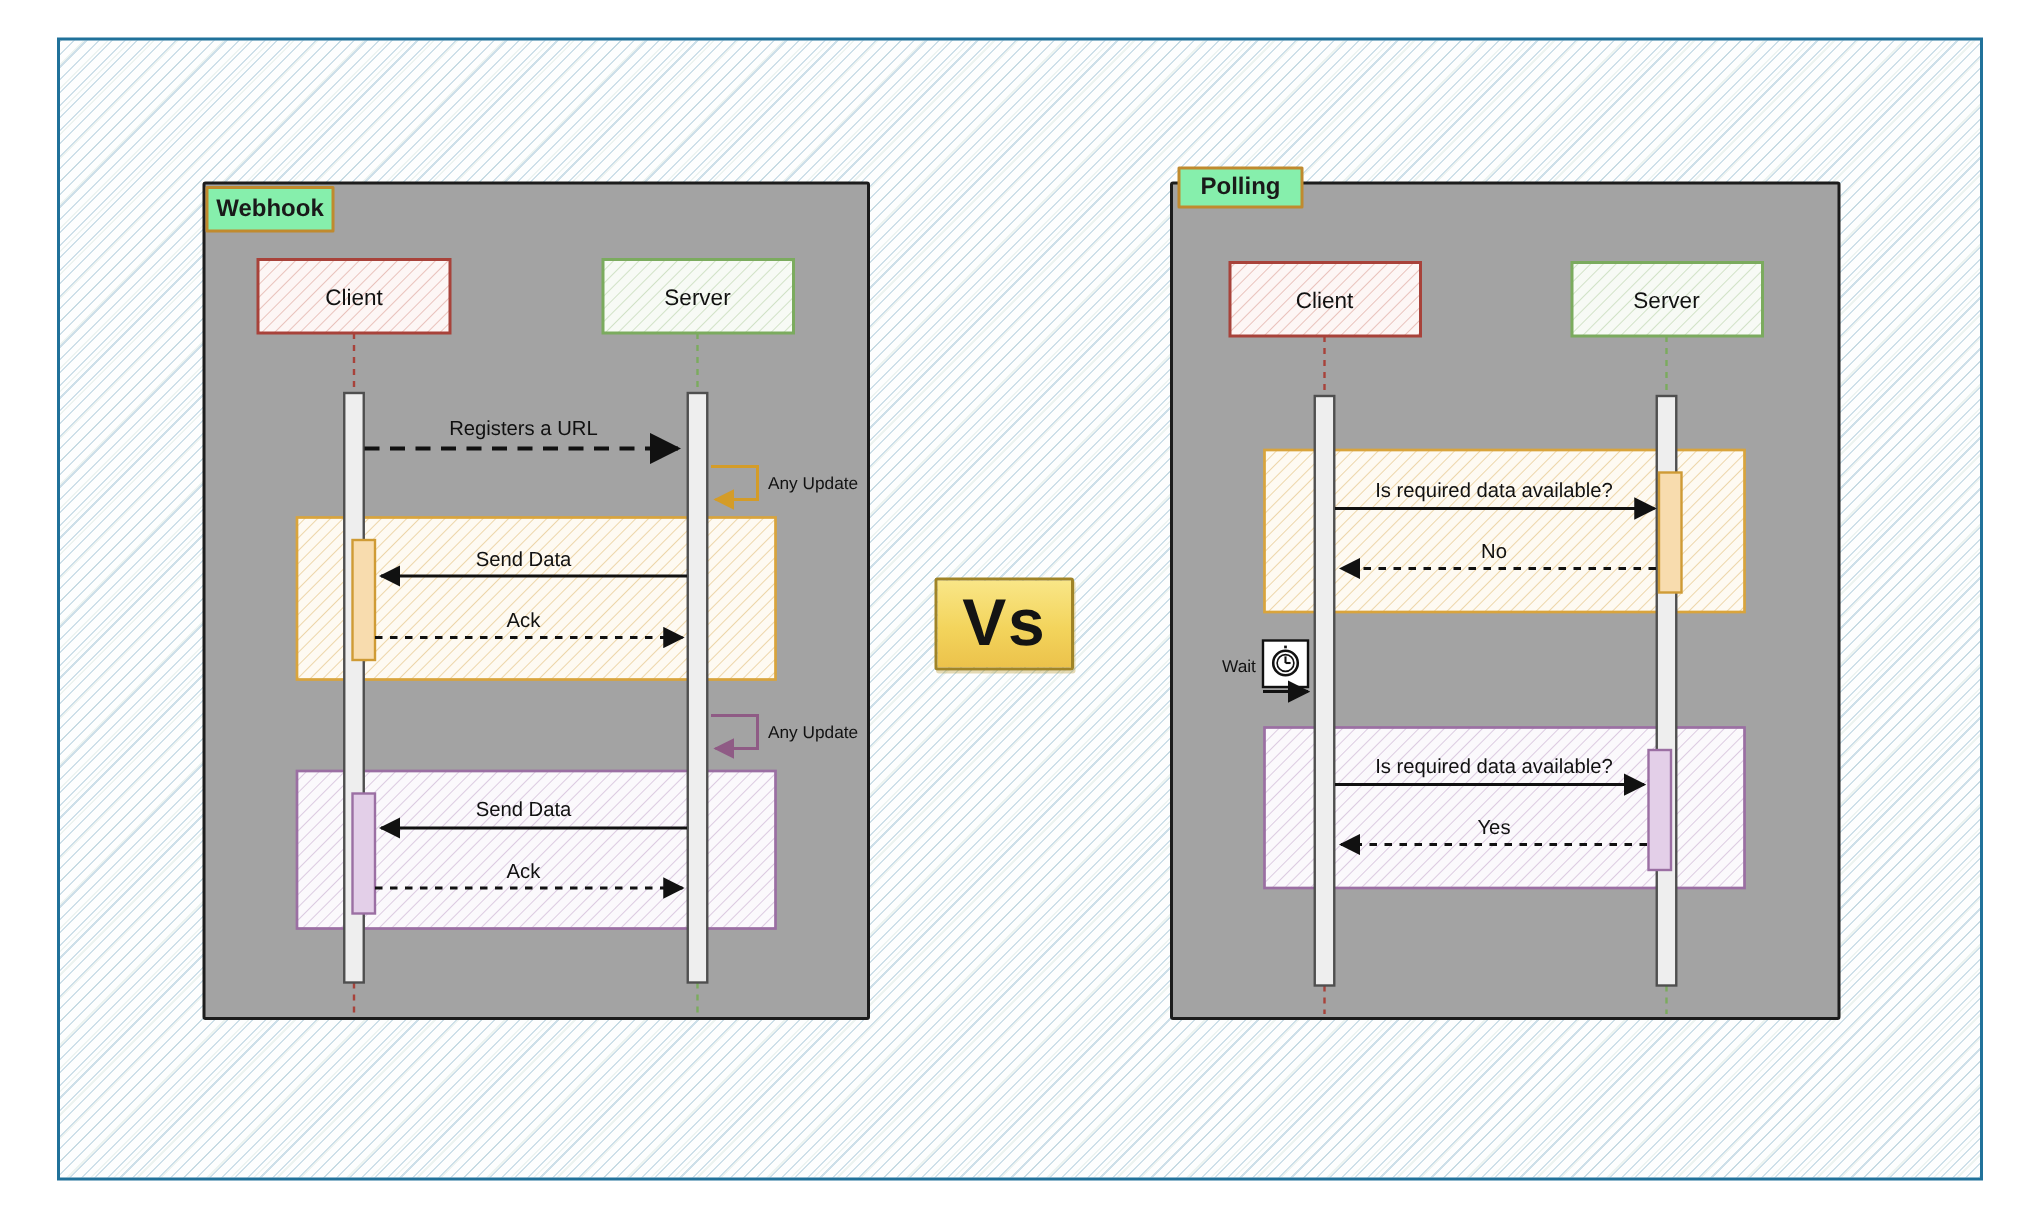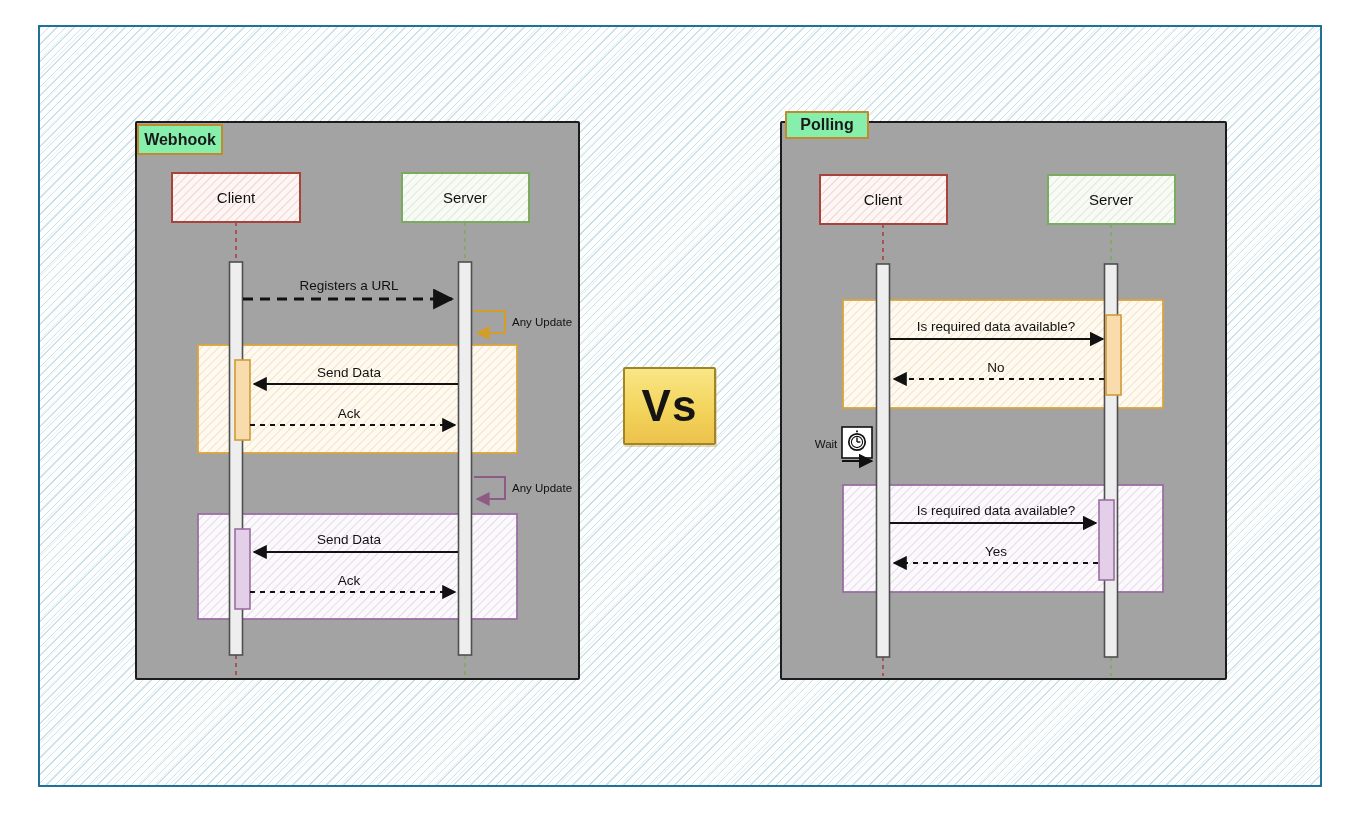--- a/index.html
+++ b/index.html
@@ -14,21 +14,21 @@
            #fdfefe;}
   .panel{position:absolute;top:121px;height:559px;box-sizing:border-box;background:#a3a3a3;
          border:2px solid #1c1c1c;border-radius:2px;}
   #panel-webhook{left:135px;width:445px;}
   #panel-polling{left:780px;width:447px;}
   .panel-title{position:absolute;box-sizing:border-box;background:#86efac;border:2px solid #c08a2e;
                display:flex;align-items:center;justify-content:center;font-weight:bold;font-size:16px;
                color:#1a1a1a;z-index:5;border-radius:1px;}
   #title-webhook{left:137px;top:124px;width:86px;height:31px;}
   #title-polling{left:785px;top:111px;width:84px;height:28px;}
-  #vs-box{position:absolute;left:623px;top:367px;width:93px;height:78px;box-sizing:border-box;
+  #vs-box{position:absolute;left:623px;top:385px;width:93px;height:62px;box-sizing:border-box;
           border:2px solid #a08427;border-radius:2px;
           background:linear-gradient(180deg,#f9e687 0%,#f3d45c 55%,#ecc24b 100%);
           display:flex;align-items:center;justify-content:center;z-index:4;
           box-shadow:1px 2px 0 rgba(180,150,40,0.35);}
   #vs-box span{font-weight:bold;font-size:44px;color:#141414;letter-spacing:1px;line-height:1;}
   svg{position:absolute;left:0;top:0;}
   .t{font-family:"Liberation Sans",sans-serif;fill:#111111;}
   .actor-label{font-size:15px;}
   .msg{font-size:13.5px;}
   .small{font-size:11.5px;}

